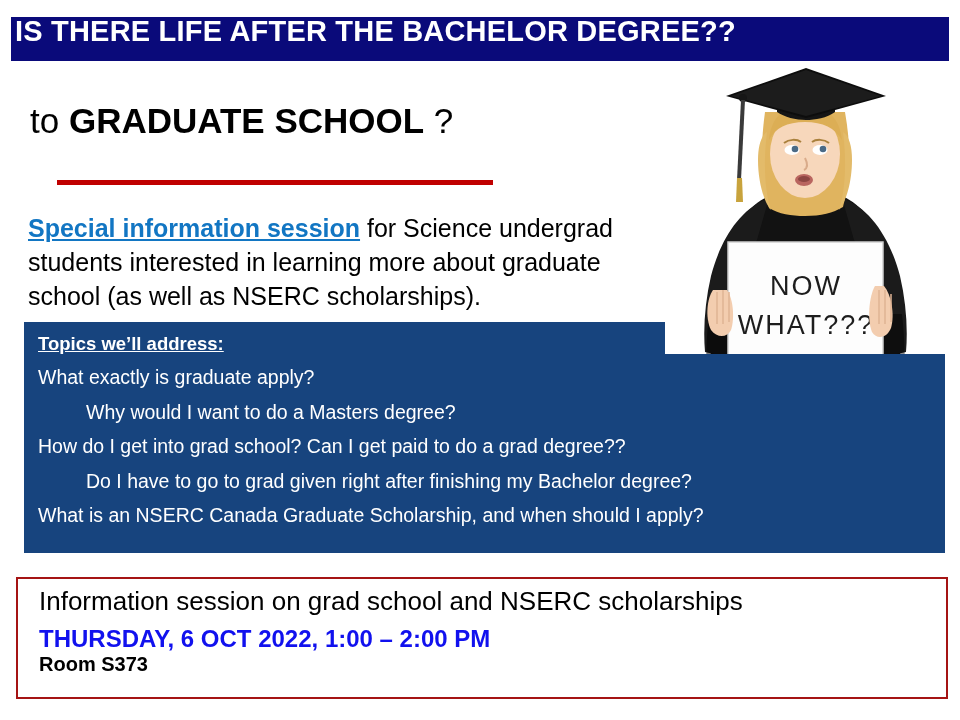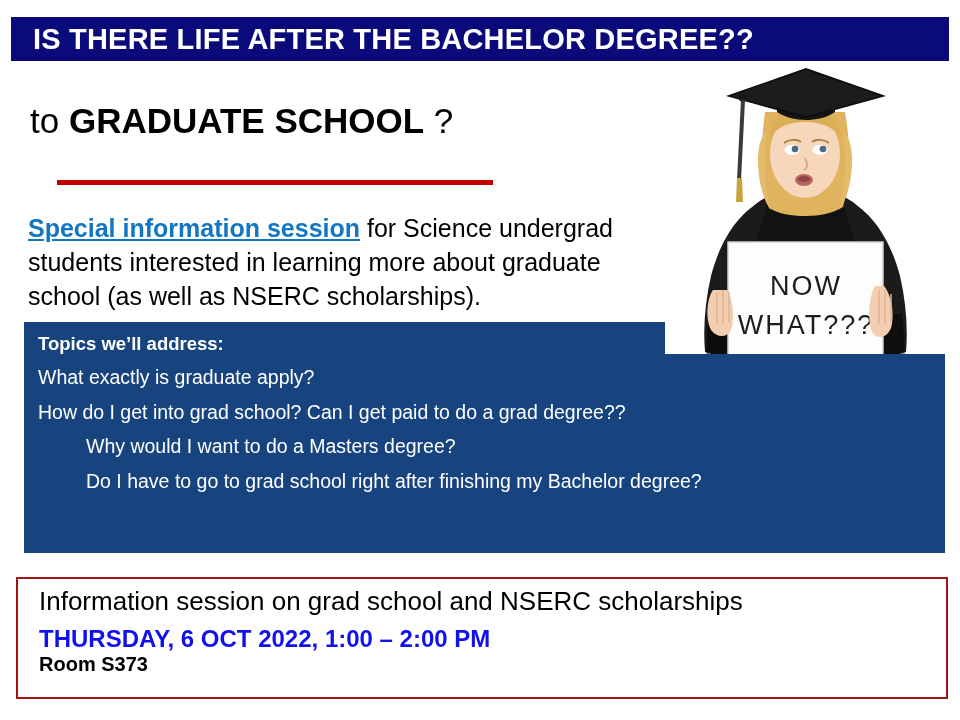--- a/index.html
+++ b/index.html
@@ -23,23 +23,22 @@
 
   
   .banner {
     position: absolute;
     left: 11px;
     top: 17px;
     width: 938px;
     height: 44px;
     background: #0A0A7A;
     display: flex;
-    align-items: center;
     box-sizing: border-box;
-    padding-left: 22px;
+    padding-left: 4px;
   }
   .banner-text {
     color: #ffffff;
     font-size: 29px;
     font-weight: bold;
     letter-spacing: 0.2px;
     white-space: nowrap;
     line-height: 1;
   }
 
@@ -92,20 +91,21 @@
     width: 921px;
     height: 231px;
     background: #17447E;
     box-sizing: border-box;
     padding: 11px 0 0 14px;
   }
   .topics-heading {
     color: #ffffff;
     font-size: 18.5px;
     font-weight: bold;
+    text-decoration: underline;
     line-height: 1.2;
     margin-bottom: 13px;
     display: inline-block;
   }
   .topic-line {
     color: #ffffff;
     font-size: 19.5px;
     line-height: 1.0;
     margin-bottom: 15px;
     white-space: nowrap;
@@ -169,23 +169,24 @@
   <div class="headline">
     <div class="headline-line l2"><span>to </span><span class="headline-strong">GRADUATE SCHOOL</span><span> ?</span></div>
   </div>
   <div class="red-rule"></div>
 
   <div class="intro"><span class="intro-link">Special information session</span><span> for Science undergrad students interested in learning more about graduate school (as well as NSERC scholarships).</span></div>
 
   <div class="topics-box">
     <div class="topics-heading">Topics we’ll address:</div>
     <div class="topic-line">What exactly is graduate apply?</div>
+    <div class="topic-line indent">Why would I want to do a Masters degree?</div>
     <div class="topic-line">How do I get into grad school?  Can I get paid to do a grad degree??</div>
-    <div class="topic-line indent">Why would I want to do a Masters degree?</div>
-    <div class="topic-line indent">Do I have to go to grad school right after finishing my Bachelor degree?</div>
+    <div class="topic-line indent">Do I have to go to grad given right after finishing my Bachelor degree?</div>
+    <div class="topic-line">What is an NSERC Canada Graduate Scholarship, and when should I apply?</div>
   </div>
 
   <div class="photo">
     <svg width="281" height="368" viewBox="0 0 281 368">
       <rect x="0" y="0" width="281" height="368" fill="#ffffff"></rect>
 
       <path d="M104 134 C72 148 54 190 48 250 C44 292 46 330 50 368 L231 368 C235 330 237 292 233 250 C227 190 209 148 177 134 Z" fill="#121212"></path>
 
       <path d="M104 136 C76 146 56 176 46 214 C40 240 38 266 40 290 L66 296 C66 256 74 210 92 178 Z" fill="#1b1b1b"></path>
       <path d="M177 136 C205 146 225 176 235 214 C241 240 243 266 241 290 L215 296 C215 256 207 210 189 178 Z" fill="#1b1b1b"></path>

